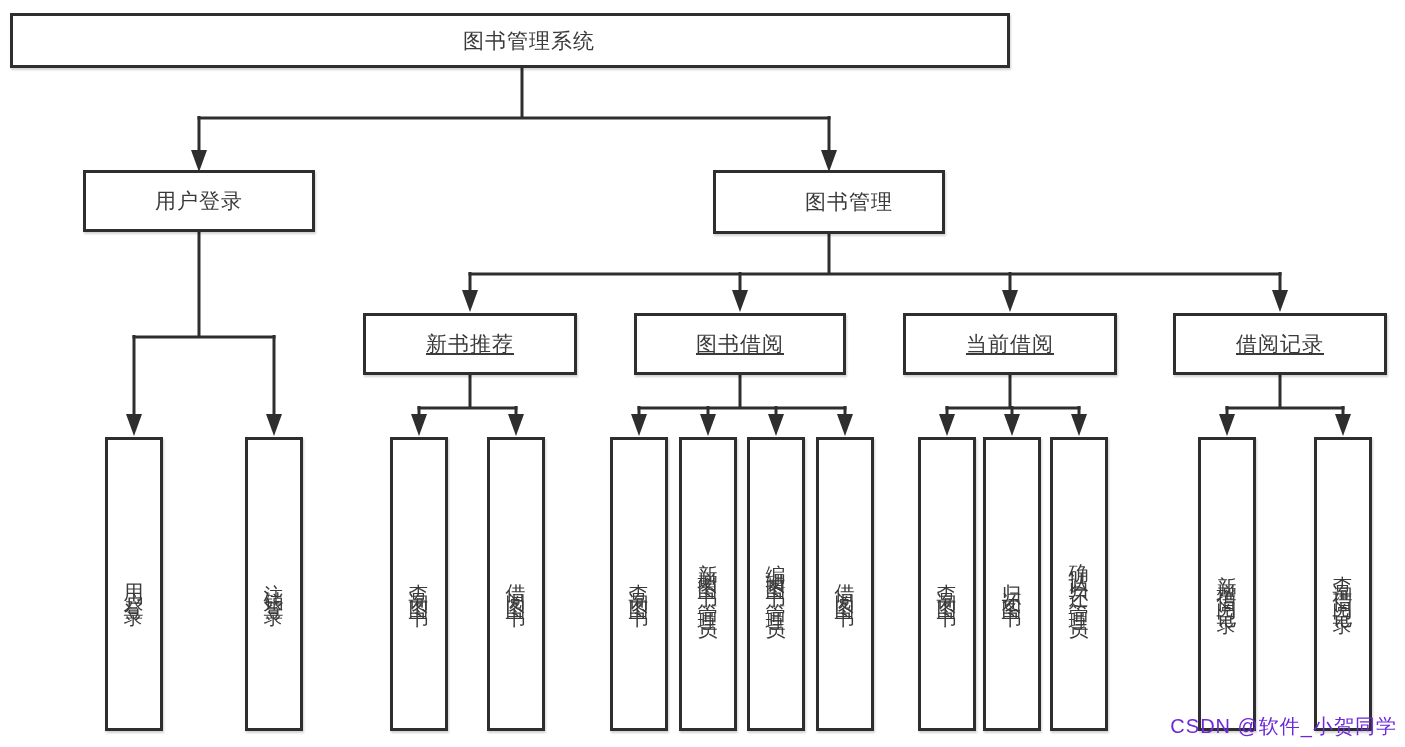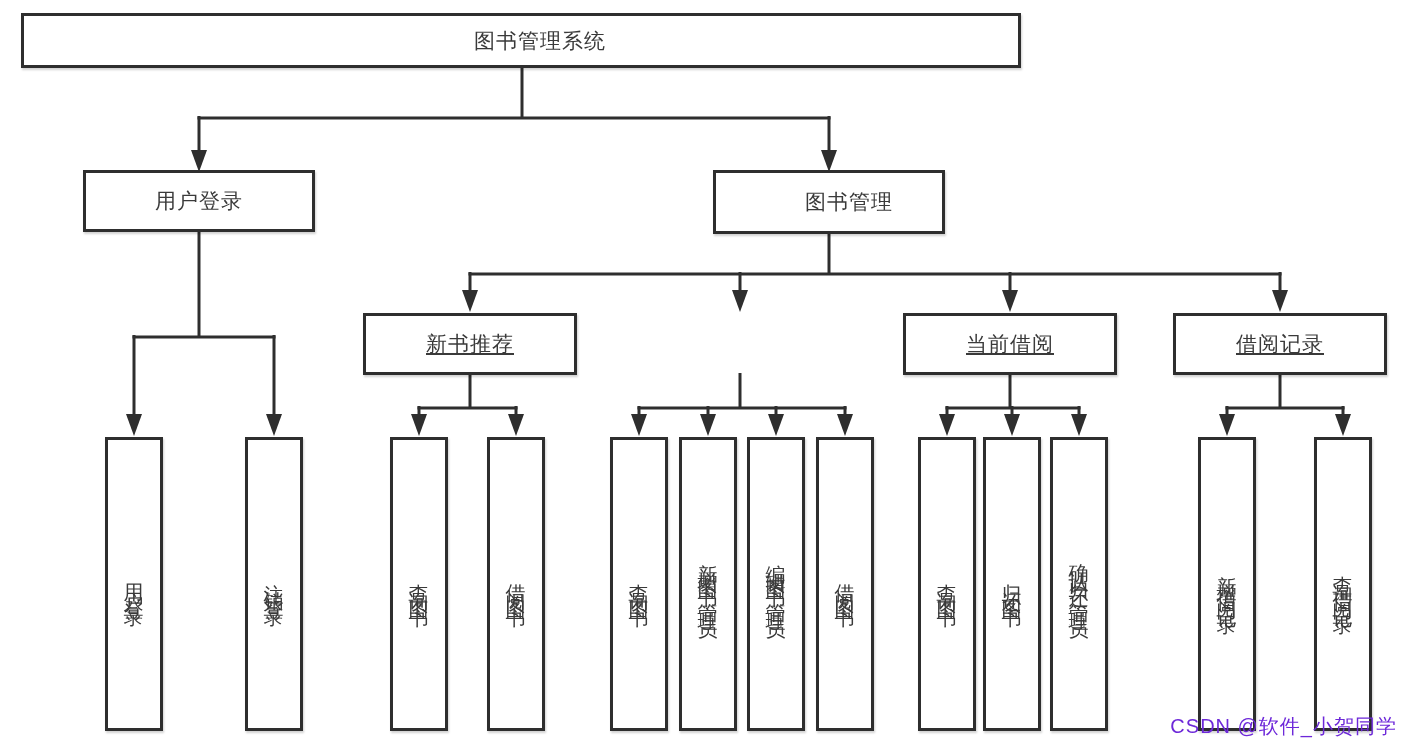--- a/index.html
+++ b/index.html
@@ -40,21 +40,21 @@
     white-space: nowrap;
   }
   .node.v-label {
     font-size: 20px;
     writing-mode: vertical-rl;
     text-orientation: mixed;
     letter-spacing: 8px;
     line-height: 1;
   }
   
-  .root-box      { left: 21px;   top: 13px;  width: 1000px; height: 55px; padding-left: 38px; }
+  .root-box      { left: 10px;   top: 13px;  width: 1000px; height: 55px; padding-left: 38px; }
   
   .l2-user-login { left: 83px;   top: 170px; width: 232px;  height: 62px; }
   .l2-book-mgmt  { left: 713px;  top: 170px; width: 232px;  height: 64px; padding-left: 40px; }
   
   .l3 { top: 313px; height: 62px; text-decoration: underline; }
   .l3-newrec  { left: 363px;  width: 214px; }
   .l3-borrow  { left: 634px;  width: 212px; }
   .l3-current { left: 903px;  width: 214px; }
   .l3-records { left: 1173px; width: 214px; }
   
@@ -150,20 +150,23 @@
   <div class="node h-label l2-user-login">
     <span>用户登录</span>
   </div>
   <div class="node h-label l2-book-mgmt">
     <span>图书管理</span>
   </div>
 
   <div class="node h-label l3 l3-newrec">
     <span>新书推荐</span>
   </div>
+  <div class="node h-label l3 l3-borrow">
+    <span>图书借阅</span>
+  </div>
   <div class="node h-label l3 l3-current">
     <span>当前借阅</span>
   </div>
   <div class="node h-label l3 l3-records">
     <span>借阅记录</span>
   </div>
 
   <div class="node v-label leaf lf-a1">
     <span>用户登录</span>
   </div>

